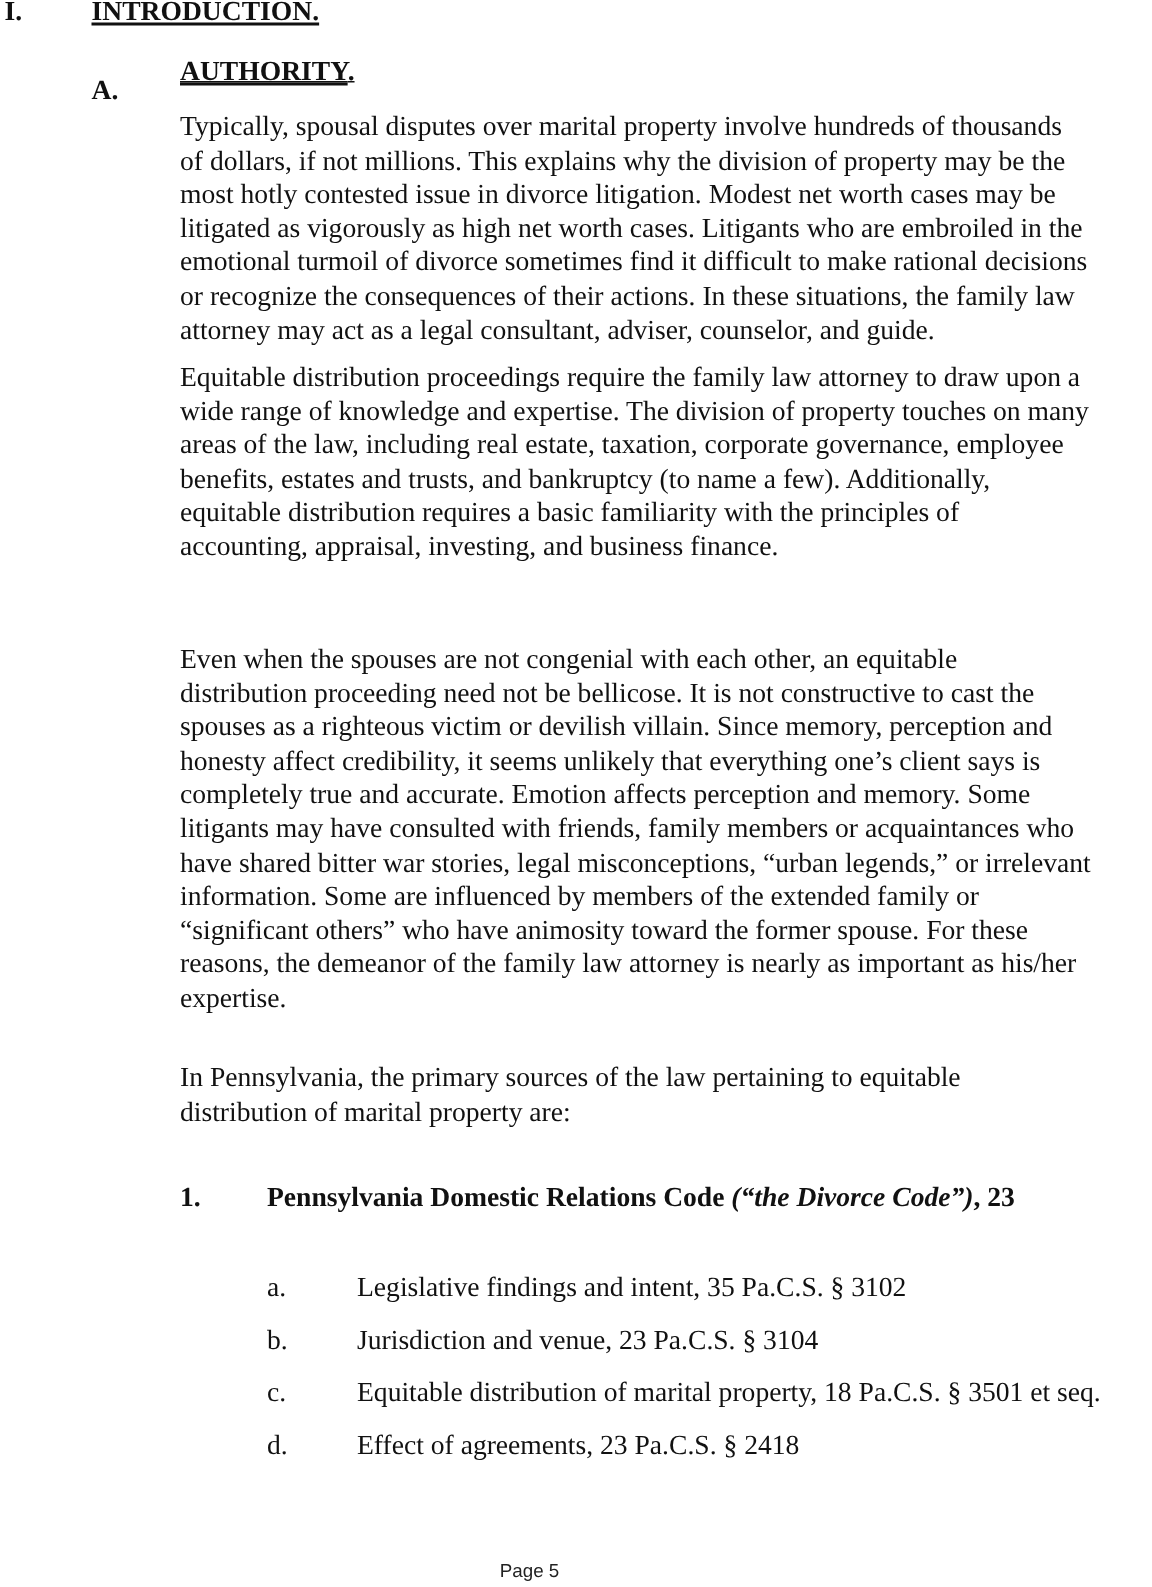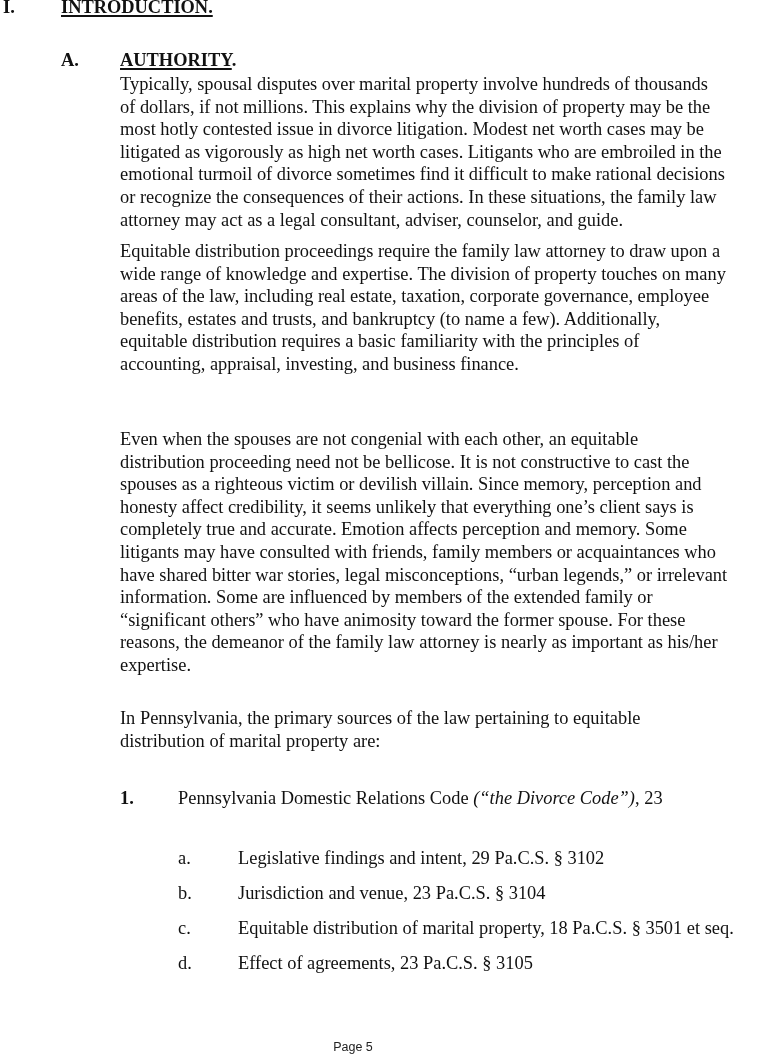--- a/index.html
+++ b/index.html
@@ -17,21 +17,21 @@
     .bold { font-weight: bold; }
     .ul { text-decoration: underline; text-decoration-thickness: 1.5px; text-underline-offset: 2px; }
     .para {
       position: absolute;
       left: 120px;
       width: 650px;
       margin: 0;
     }
     .para .line { display: block; white-space: nowrap; }
     .item-num { position: absolute; left: 120px; font-weight: bold; }
-    .item-text { position: absolute; left: 178px; font-weight: normal; white-space: nowrap; }
+    .item-text { position: absolute; left: 178px; font-weight: bold; white-space: nowrap; }
     .item-text .line { display: block; }
     .sub-letter { position: absolute; left: 178px; }
     .sub-text { position: absolute; left: 238px; white-space: nowrap; }
     .footer {
       position: absolute;
       left: 0; width: 706px;
       top: 1040px;
       text-align: center;
       font-family: "Liberation Sans", "DejaVu Sans", sans-serif;
       font-size: 12.5px;
@@ -39,21 +39,21 @@
       color: #222222;
     }
   </style>
 </head>
 <body>
 
 <div class="abs bold" style="left:3px; top:-4px;">I.</div>
 <div class="abs bold ul" style="left:61px; top:-4px;">INTRODUCTION.</div>
 
 <div class="abs bold" style="left:61px; top:49px;">A.</div>
-<div class="abs bold" style="left:120px; top:49px;"><span class="ul">AUTHORITY</span><span>.</span></div>
+<div class="abs bold" style="left:120px; top:36px;text-decoration:underline;"><span class="ul">AUTHORITY</span><span>.</span></div>
 
 <div class="para" style="top:73px;">
   <span class="line">Typically, spousal disputes over marital property involve hundreds of thousands</span>
   <span class="line">of dollars, if not millions. This explains why the division of property may be the</span>
   <span class="line">most hotly contested issue in divorce litigation. Modest net worth cases may be</span>
   <span class="line">litigated as vigorously as high net worth cases. Litigants who are embroiled in the</span>
   <span class="line">emotional turmoil of divorce sometimes find it difficult to make rational decisions</span>
   <span class="line">or recognize the consequences of their actions. In these situations, the family law</span>
   <span class="line">attorney may act as a legal consultant, adviser, counselor, and guide.</span>
 </div>
@@ -85,24 +85,24 @@
   <span class="line">In Pennsylvania, the primary sources of the law pertaining to equitable</span>
   <span class="line">distribution of marital property are:</span>
 </div>
 
 <div class="item-num" style="top:787px;">1.</div>
 <div class="item-text" style="top:787px;">
   <span class="line"><span>Pennsylvania Domestic Relations Code </span><span style="font-style:italic;">(“the Divorce Code”)</span><span>, 23</span></span>
 </div>
 
 <div class="sub-letter" style="top:847px;">a.</div>
-<div class="sub-text" style="top:847px;">Legislative findings and intent, 29 Pa.C.S. § 3102</div>
+<div class="sub-text" style="top:847px;">Legislative findings and intent, 35 Pa.C.S. § 3102</div>
 
 <div class="sub-letter" style="top:882px;">b.</div>
 <div class="sub-text" style="top:882px;">Jurisdiction and venue, 23 Pa.C.S. § 3104</div>
 
 <div class="sub-letter" style="top:917px;">c.</div>
 <div class="sub-text" style="top:917px;">Equitable distribution of marital property, 18 Pa.C.S. § 3501 et seq.</div>
 
 <div class="sub-letter" style="top:952px;">d.</div>
-<div class="sub-text" style="top:952px;">Effect of agreements, 23 Pa.C.S. § 3105</div>
+<div class="sub-text" style="top:952px;">Effect of agreements, 23 Pa.C.S. § 2418</div>
 
 <div class="footer">Page 5</div>
 
 </body></html>

